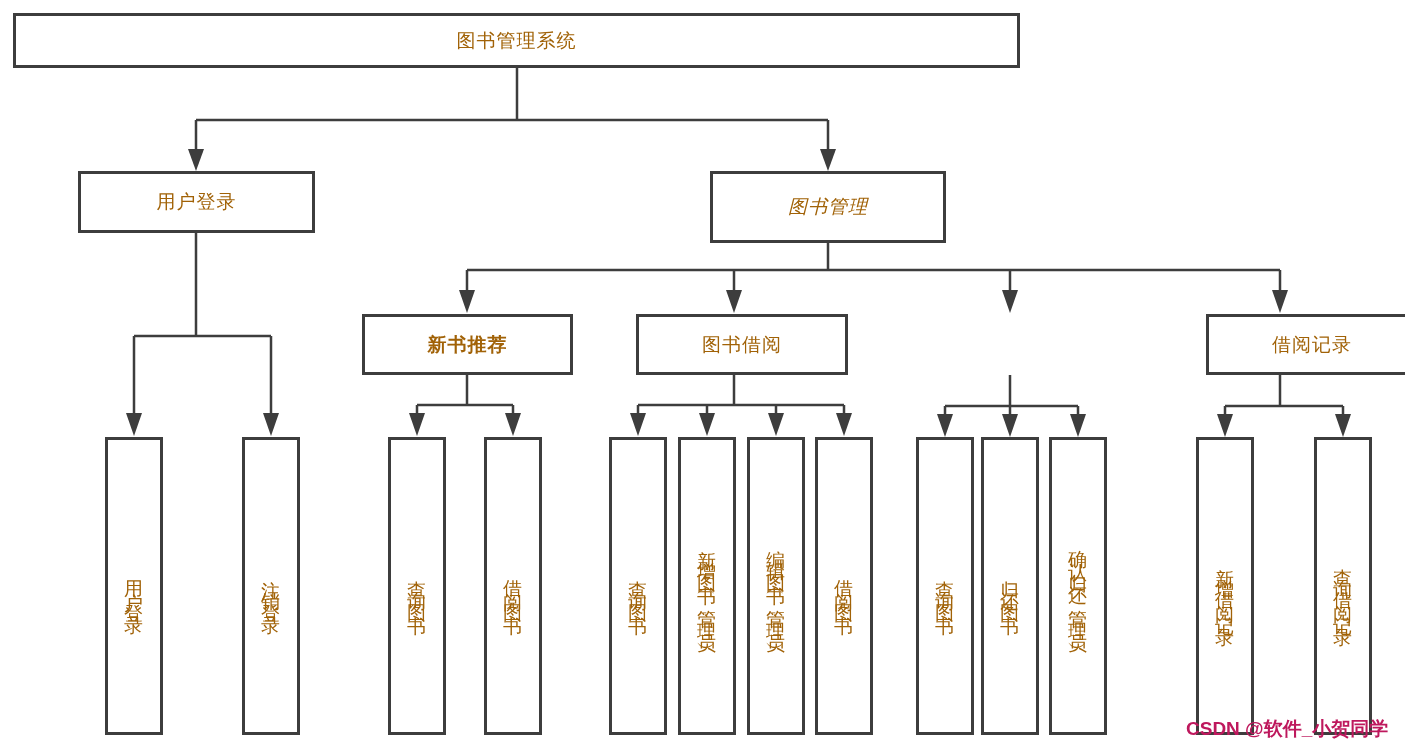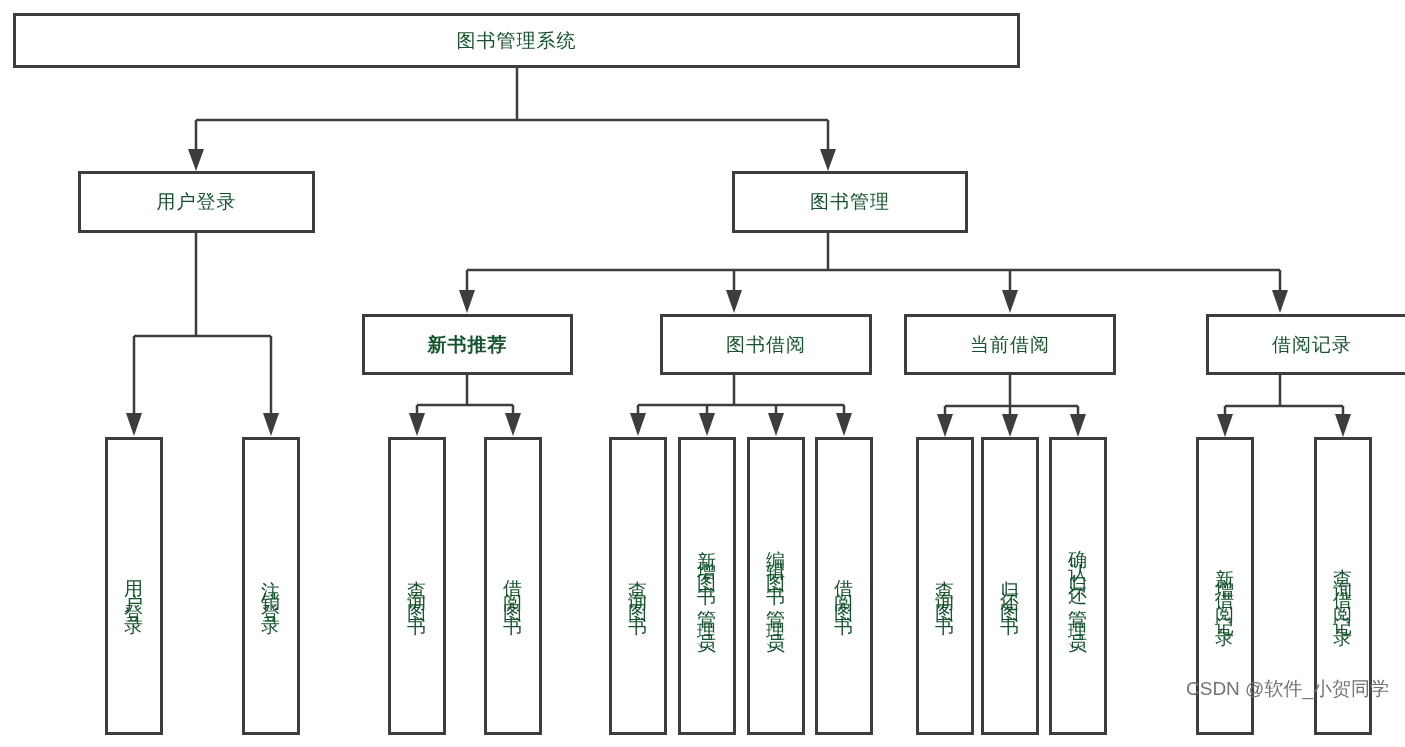--- a/index.html
+++ b/index.html
@@ -33,42 +33,43 @@
     stroke: none;
   }
   .node {
     position: absolute;
     box-sizing: border-box;
     border: 3px solid #3d3d3d;
     background: #ffffff;
     display: flex;
     align-items: center;
     justify-content: center;
-    color: #14532d;
+    color: #a16207;
     font-size: 19px;
     letter-spacing: 1px;
     z-index: 2;
   }
   .node.vert {
     writing-mode: vertical-rl;
     text-orientation: mixed;
     letter-spacing: 12px;
     line-height: 1;
     font-size: 19px;
     text-align: center;
     padding-top: 6px;
   }
   .watermark {
     position: absolute;
     left: 1186px;
-    top: 676px;
-    color: #737373;
+    top: 716px;
+    color: #be185d;
     font-size: 19px;
     white-space: nowrap;
     z-index: 3;
+    font-weight: bold;
   }
 </style>
 </head>
 <body>
 
 <div class="stage">
 
   <svg class="connectors" viewBox="0 0 1405 747" xmlns="http://www.w3.org/2000/svg">
     <g>
       <path d="M517,68 V120 M196,120 H828 M196,120 V151 M828,120 V151"></path>
@@ -108,25 +109,24 @@
     <g>
       <path d="M1280,375 V406 M1225,406 H1343 M1225,406 V416 M1343,406 V416"></path>
       <polygon points="1217,414 1233,414 1225,437"></polygon>
       <polygon points="1335,414 1351,414 1343,437"></polygon>
     </g>
   </svg>
 
   <div class="node" style="left:13px; top:13px; width:1007px; height:55px;">图书管理系统</div>
 
   <div class="node" style="left:78px; top:171px; width:237px; height:62px;">用户登录</div>
-  <div class="node" style="left:732px; top:171px; width:236px; height:62px;">图书管理</div>
+  <div class="node" style="left:710px; top:171px; width:236px; height:72px;font-style:italic;">图书管理</div>
 
   <div class="node" style="left:362px; top:314px; width:211px; height:61px;font-weight:bold;">新书推荐</div>
-  <div class="node" style="left:660px; top:314px; width:212px; height:61px;">图书借阅</div>
-  <div class="node" style="left:904px; top:314px; width:212px; height:61px;">当前借阅</div>
+  <div class="node" style="left:636px; top:314px; width:212px; height:61px;">图书借阅</div>
   <div class="node" style="left:1174px; top:314px; width:212px; height:61px;margin-left:32px;">借阅记录</div>
 
   <div class="node vert" style="left:105px; top:437px; width:58px; height:298px;">用户登录</div>
   <div class="node vert" style="left:242px; top:437px; width:58px; height:298px;">注销登录</div>
 
   <div class="node vert" style="left:388px; top:437px; width:58px; height:298px;">查询图书</div>
   <div class="node vert" style="left:484px; top:437px; width:58px; height:298px;">借阅图书</div>
 
   <div class="node vert" style="left:609px; top:437px; width:58px; height:298px;">查询图书</div>
   <div class="node vert" style="left:678px; top:437px; width:58px; height:298px;">新增图书（管理员）</div>

